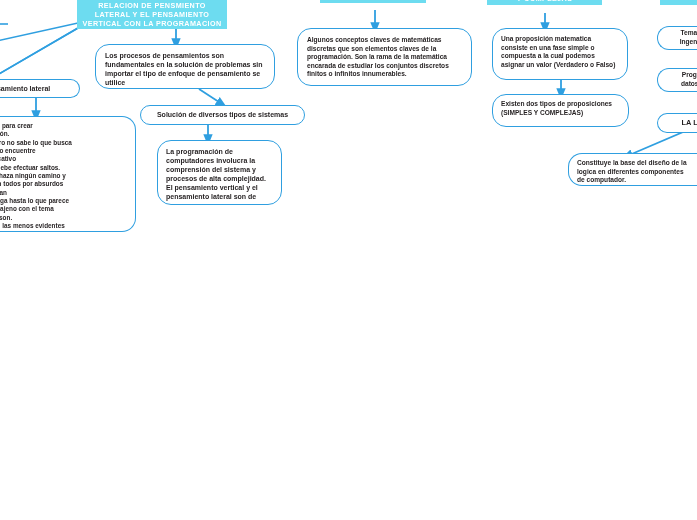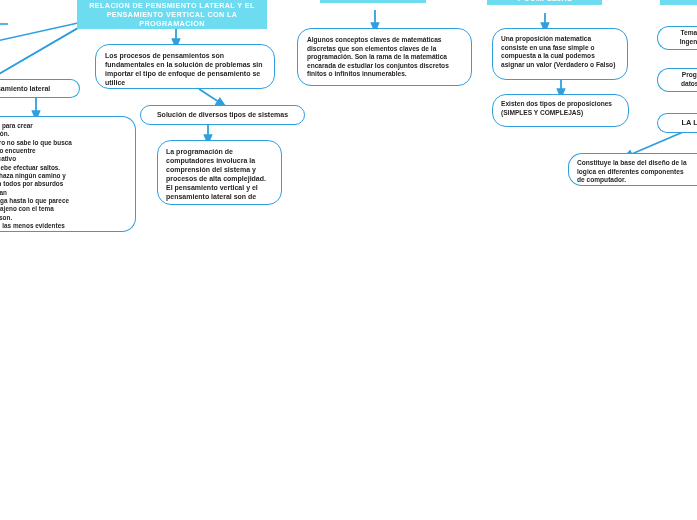--- a/index.html
+++ b/index.html
@@ -99,21 +99,21 @@
 
     <line x1="375" y1="10" x2="375" y2="28" stroke="#2f9fe0" stroke-width="1.8" marker-end="url(#arrow)"></line>
 
     <line x1="545" y1="13" x2="545" y2="28" stroke="#2f9fe0" stroke-width="1.8" marker-end="url(#arrow)"></line>
 
     <line x1="561" y1="79" x2="561" y2="94" stroke="#2f9fe0" stroke-width="1.8" marker-end="url(#arrow)"></line>
 
     <line x1="697" y1="126" x2="627" y2="156" stroke="#2f9fe0" stroke-width="1.8" marker-end="url(#arrow)"></line>
   </svg>
 
-  <div class="hdrbar clip-top" style="left:77px; top:-1px; width:190px; height:30px; font-size:7.2px; padding:0 5px;">
+  <div class="hdrbar clip-top" style="left:77px; top:-1px; width:150px; height:30px; font-size:7.2px; padding:0 5px;">
     <span>RELACION DE PENSMIENTO LATERAL Y EL PENSAMIENTO VERTICAL CON LA PROGRAMACION</span>
   </div>
 
   <div class="hdrbar clip-top" style="left:320px; top:-9px; width:106px; height:12px; font-size:7.2px;">
     <span>MATEMATICA DISCRETA</span>
   </div>
 
   <div class="hdrbar clip-top" style="left:487px; top:-8px; width:115px; height:13px; font-size:7.2px;">
     <span>Y COMPLEJAS</span>
   </div>

